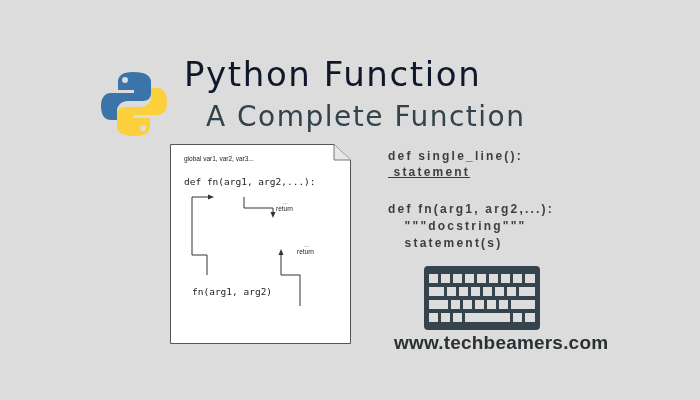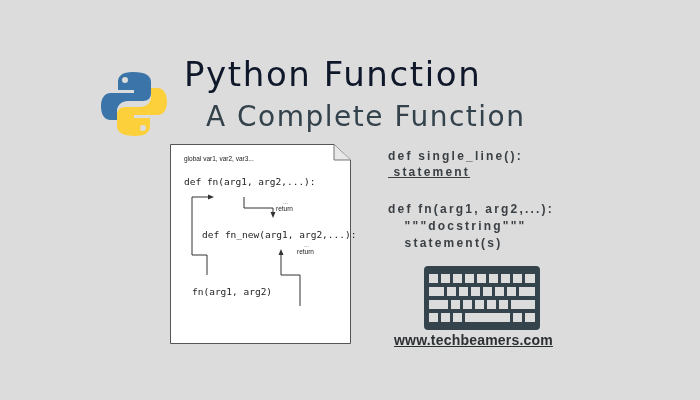--- a/index.html
+++ b/index.html
@@ -19,22 +19,22 @@
   .logo { left:100px; top:70px; width:68px; height:68px; }
   .doc { left:170px; top:144px; width:181px; height:200px; }
   .doc-text { font-family:"DejaVu Sans Mono", monospace; color:#222; white-space:nowrap; }
   .doc-small { font-family:"Liberation Sans", sans-serif; color:#222; white-space:nowrap; }
   .code {
     font-family:"Liberation Sans", sans-serif; font-weight:bold; font-size:12px; letter-spacing:2.2px;
     color:#3a3f44; white-space:pre; line-height:16.5px;
   }
   .kbd { left:424px; top:266px; width:116px; height:64px; }
   .site {
-    left:394px; top:332px; font-family:"Liberation Sans", sans-serif; font-weight:bold; font-size:14px;
-    color:#2b3033; white-space:nowrap; letter-spacing:0.2px;text-decoration:underline;
+    left:394px; top:332px; font-family:"Liberation Sans", sans-serif; font-weight:bold; font-size:19px;
+    color:#2b3033; white-space:nowrap; letter-spacing:0.2px;
   }
 </style>
 </head>
 <body>
 
 <div class="abs logo">
   <svg width="68" height="68" viewBox="0 0 68 68">
 
     <path d="M33 2 C22 2 18 6 18 12 L18 20 L34 20 L34 23 L11 23 C4 23 1 29 1 36 C1 44 4 50 11 50 L17 50 L17 41 C17 35 22 31 28 31 L43 31 C48 31 51 28 51 23 L51 12 C51 6 46 2 33 2 Z" fill="#3a74a8"></path>
     <circle cx="25" cy="10" r="3" fill="#dcdcdc"></circle>
@@ -58,21 +58,20 @@
     <polyline points="74,53 74,64 103,64 103,70" fill="none" stroke="#333" stroke-width="1"></polyline>
     <polygon points="103,74 100.5,68 105.5,68" fill="#333"></polygon>
 
     <polyline points="130,162 130,131 111,131 111,110" fill="none" stroke="#333" stroke-width="1"></polyline>
     <polygon points="111,105 108.5,111 113.5,111" fill="#333"></polygon>
   </svg>
   <div class="abs doc-small" style="left:14px;top:11px;font-size:6.5px;">global var1, var2, var3...</div>
   <div class="abs doc-text" style="left:14px;top:32px;font-size:9.5px;">def fn(arg1, arg2,...):</div>
   <div class="abs doc-small" style="left:113px;top:55px;font-size:6px;">...</div>
   <div class="abs doc-small" style="left:106px;top:61px;font-size:6.5px;">return</div>
-  <div class="abs doc-text" style="left:32px;top:85px;font-size:9.5px;">def fn_new(arg1, arg2,...):</div>
   <div class="abs doc-small" style="left:134px;top:98px;font-size:6px;">...</div>
   <div class="abs doc-small" style="left:127px;top:104px;font-size:6.5px;">return</div>
   <div class="abs doc-text" style="left:22px;top:142px;font-size:9.5px;">fn(arg1, arg2)</div>
 </div>
 
 <div class="abs code" style="left:388px;top:148px;">def single_line():</div>
 <div class="abs code" style="left:388px;top:164px;text-decoration:underline;"> statement</div>
 <div class="abs code" style="left:388px;top:201px;">def fn(arg1, arg2,...):</div>
 <div class="abs code" style="left:388px;top:218px;">   """docstring"""</div>
 <div class="abs code" style="left:388px;top:235px;">   statement(s)</div>

